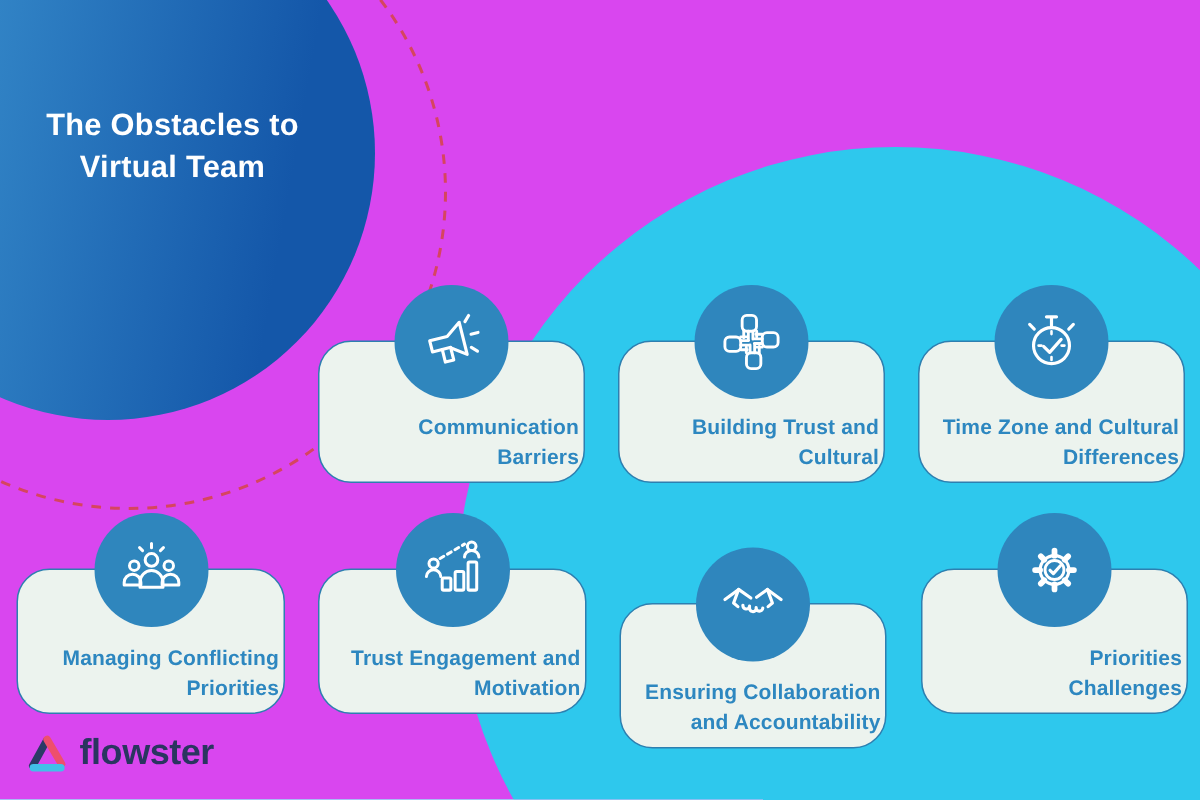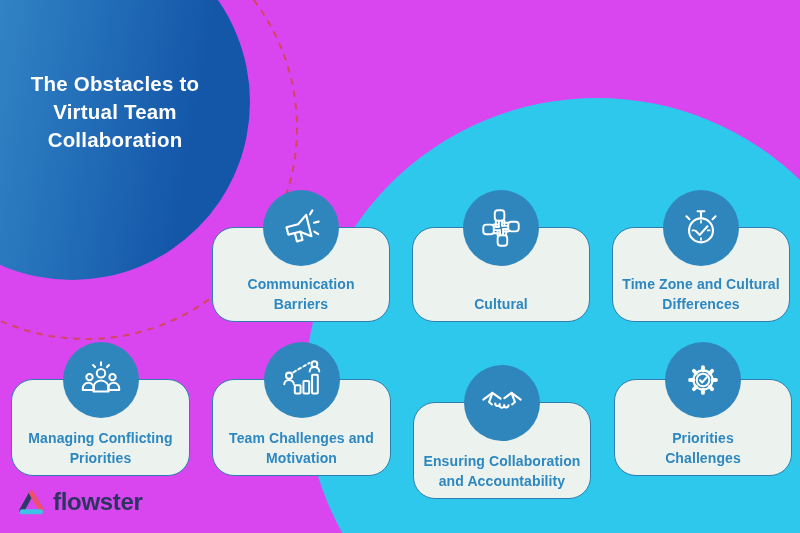--- a/index.html
+++ b/index.html
@@ -20,42 +20,41 @@
   .card{
     position:absolute;z-index:5;background:#ecf3ee;
     border:1.5px solid #2d7fb0;border-radius:22px;box-sizing:border-box;
   }
   .icon-circle{
     position:absolute;left:50%;top:-38px;margin-left:-38px;width:76px;height:76px;
     border-radius:50%;background:#2f86bd;display:flex;align-items:center;justify-content:center;
   }
   .icon-circle svg{display:block;}
   .card-label{
-    position:absolute;left:3px;right:3px;bottom:7px;text-align:center;
+    position:absolute;left:3px;right:3px;bottom:7px;text-align:right;
     color:#2d87c0;font-weight:bold;font-size:14px;line-height:19.5px;letter-spacing:.1px;
   }
   .logo{position:absolute;left:16px;top:488px;z-index:5;display:flex;align-items:flex-start;gap:7px;}
   .logo-text{color:#2a3560;font-weight:bold;font-size:24px;letter-spacing:-0.3px;}
 </style>
 </head>
 <body>
 
 <div class="stage">
 
   <div class="circle cyan-circle"></div>
 
   <svg class="dashed-svg" width="800" height="533" viewBox="0 0 800 533">
     <circle cx="86" cy="128" r="211" fill="none" stroke="#d6455f" stroke-width="2" stroke-dasharray="6.5 6"></circle>
   </svg>
 
   <div class="circle blue-circle"></div>
   <div class="title">
     <div>The Obstacles to</div>
     <div>Virtual Team</div>
-    <div>Collaboration</div>
   </div>
 
   <div class="card" style="left:212px;top:227px;width:178px;height:95px">
     <div class="icon-circle">
       <svg width="46" height="46" viewBox="0 0 48 48" fill="none" stroke="#ffffff" stroke-width="2.2" stroke-linecap="round" stroke-linejoin="round">
         <g transform="rotate(-14 24 24)">
           <path d="M9.5 19.5 h12.5 l10.5 -7.5 v23 l-10.5 -7.5 h-12.5 z"></path>
           <path d="M16.5 27.5 v9 h6 v-9"></path>
           <path d="M36.5 12.5 l3.5 -3.5 M38.5 22 h5 M36.5 31 l3.5 3.5"></path>
         </g>
@@ -82,20 +81,21 @@
           <rect x="17.5" y="5.5" width="10" height="11" rx="3.2"></rect>
           <path d="M18.6 16.5 v4.5 M21.8 16.5 v5.5 M25 16.5 v5.5 M27.6 16.5 v4"></path>
         </g>
         <g transform="rotate(270 24 24)">
           <rect x="17.5" y="5.5" width="10" height="11" rx="3.2"></rect>
           <path d="M18.6 16.5 v4.5 M21.8 16.5 v5.5 M25 16.5 v5.5 M27.6 16.5 v4"></path>
         </g>
       </svg>
     </div>
     <div class="card-label">
+      <div>Building Trust and</div>
       <div>Cultural</div>
     </div>
   </div>
 
   <div class="card" style="left:11px;top:379px;width:179px;height:97px">
     <div class="icon-circle">
       <svg width="46" height="46" viewBox="0 0 48 48" fill="none" stroke="#ffffff" stroke-width="2.1" stroke-linecap="round" stroke-linejoin="round">
         <circle cx="12" cy="21" r="3.3"></circle>
         <path d="M5 34.5 v-1.8 a5.8 5.8 0 0 1 11.6 0 v1.8 z"></path>
         <circle cx="36" cy="21" r="3.3"></circle>
@@ -134,21 +134,21 @@
         <path d="M5.5 28.5 a5 4.6 0 0 1 10 0"></path>
         <rect x="16.5" y="29.5" width="6" height="8.5" rx="1"></rect>
         <rect x="25.5" y="25" width="6" height="13" rx="1"></rect>
         <rect x="34.5" y="18.5" width="6" height="19.5" rx="1"></rect>
         <path d="M15 16 L32 6" stroke-dasharray="3 3"></path>
         <circle cx="37" cy="7.5" r="3"></circle>
         <path d="M32 15 a5 4.6 0 0 1 10 0"></path>
       </svg>
     </div>
     <div class="card-label">
-      <div>Team Challenges and</div>
+      <div>Trust Engagement and</div>
       <div>Motivation</div>
     </div>
   </div>
 
   <div class="card" style="left:413px;top:402px;width:178px;height:97px">
     <div class="icon-circle">
       <svg width="46" height="46" viewBox="0 0 48 48" fill="none" stroke="#ffffff" stroke-width="2.2" stroke-linecap="round" stroke-linejoin="round">
         <path d="M4.5 20.5 L14 13.5 l8.5 6"></path>
         <path d="M43.5 20.5 L34 13.5 l-7.5 5.5"></path>
         <path d="M14 13.5 l-3.5 9.5 3 2.5"></path>

